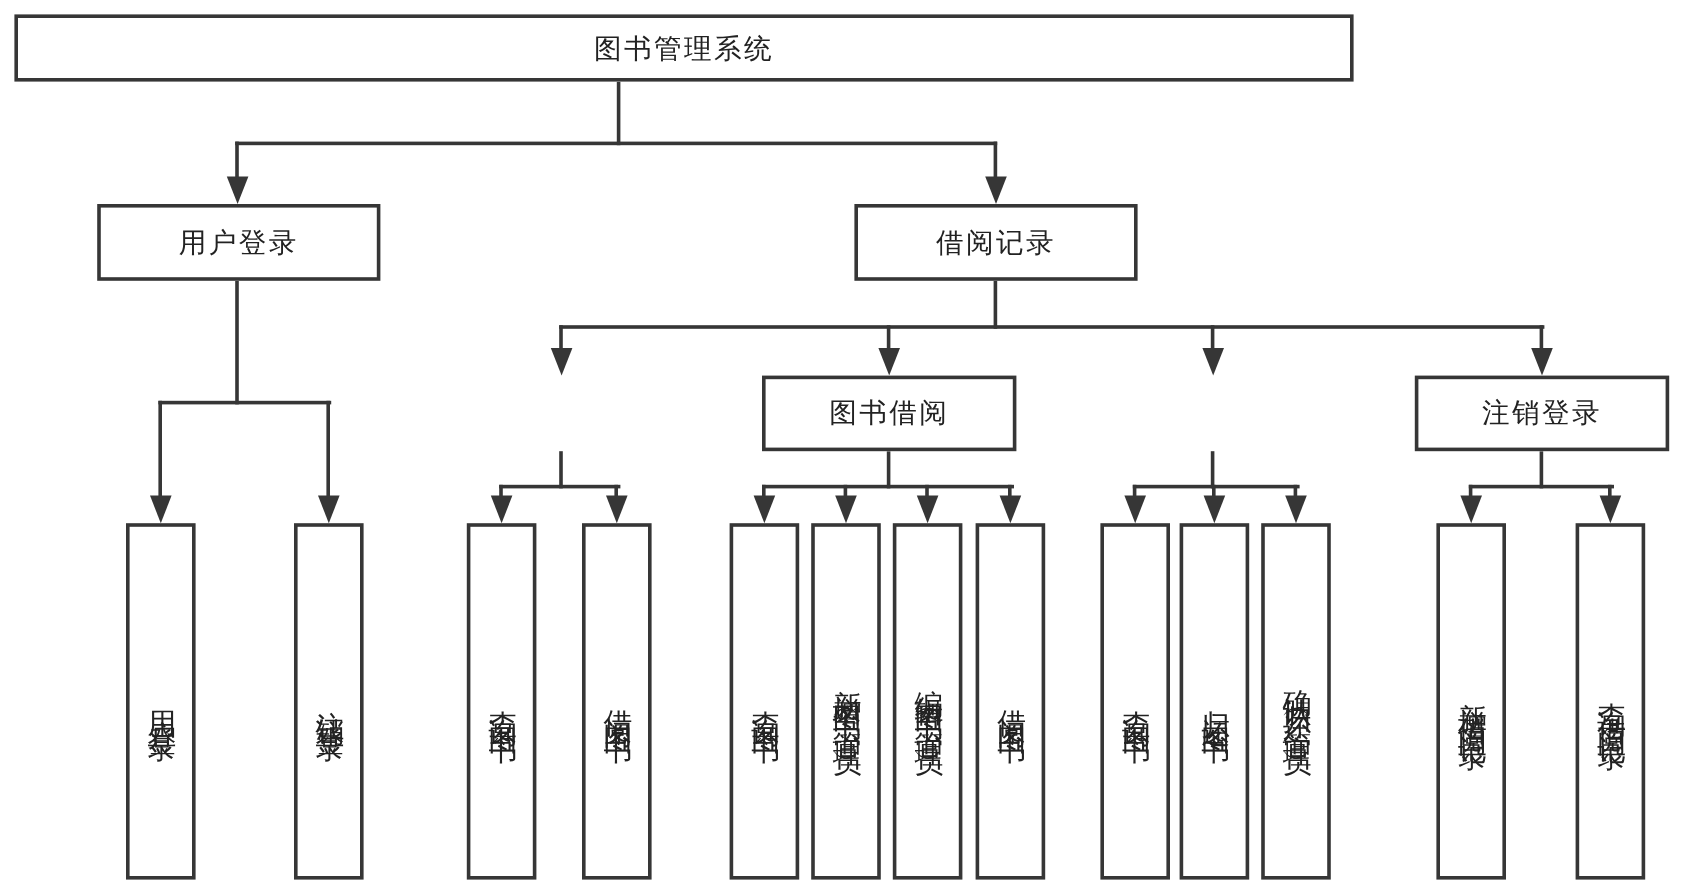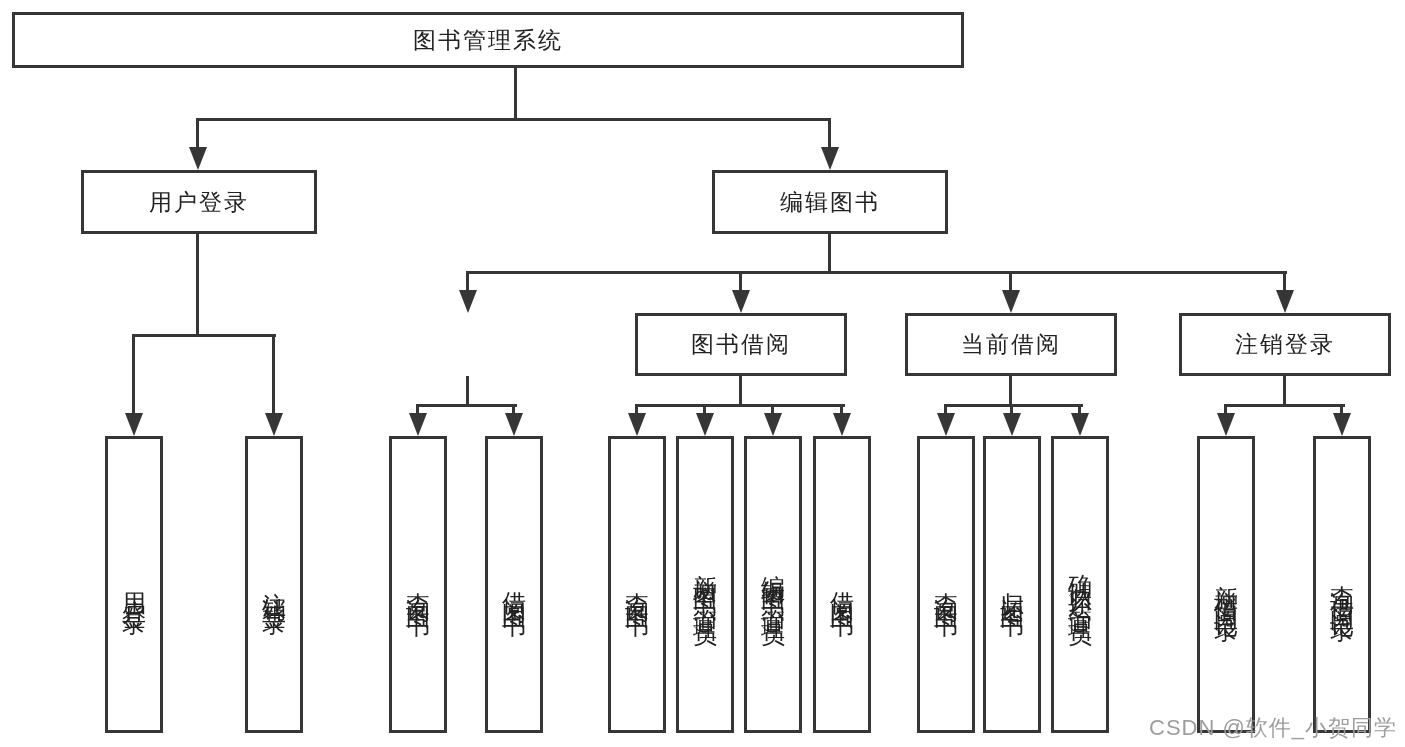--- a/index.html
+++ b/index.html
@@ -53,52 +53,51 @@
     letter-spacing: 1px;
     z-index: 6;
     white-space: nowrap;
   }
 </style>
 </head>
 <body>
 
 <div class="canvas">
 
-  <div class="box" style="left:12px;top:12px;width:952px;height:56px">图书管理系统</div>
+  <div class="box" style="left:12px;top:12px;width:1116px;height:56px">图书管理系统</div>
 
   <div class="vline" style="left:514px;top:68px;height:53px"></div>
   <div class="hline" style="left:196px;top:118px;width:635px"></div>
   <div class="vline" style="left:196px;top:118px;height:33px"></div>
   <div class="vline" style="left:828px;top:118px;height:33px"></div>
   <div class="arrow" style="left:189px;top:147px"></div>
   <div class="arrow" style="left:821px;top:147px"></div>
 
   <div class="box" style="left:81px;top:170px;width:236px;height:64px">用户登录</div>
-  <div class="box" style="left:712px;top:170px;width:236px;height:64px">编辑图书</div>
+  <div class="box" style="left:712px;top:170px;width:236px;height:64px">借阅记录</div>
 
   <div class="vline" style="left:196px;top:234px;height:103px"></div>
   <div class="hline" style="left:132px;top:334px;width:144px"></div>
   <div class="vline" style="left:132px;top:334px;height:84px"></div>
   <div class="vline" style="left:272px;top:334px;height:84px"></div>
   <div class="arrow" style="left:125px;top:413px"></div>
   <div class="arrow" style="left:265px;top:413px"></div>
 
   <div class="vline" style="left:828px;top:234px;height:40px"></div>
   <div class="hline" style="left:466px;top:271px;width:821px"></div>
   <div class="vline" style="left:466px;top:271px;height:24px"></div>
   <div class="vline" style="left:739px;top:271px;height:24px"></div>
   <div class="vline" style="left:1009px;top:271px;height:24px"></div>
   <div class="vline" style="left:1283px;top:271px;height:24px"></div>
   <div class="arrow" style="left:459px;top:290px"></div>
   <div class="arrow" style="left:732px;top:290px"></div>
   <div class="arrow" style="left:1002px;top:290px"></div>
   <div class="arrow" style="left:1276px;top:290px"></div>
 
   <div class="box" style="left:635px;top:313px;width:212px;height:63px">图书借阅</div>
-  <div class="box" style="left:905px;top:313px;width:212px;height:63px">当前借阅</div>
   <div class="box" style="left:1179px;top:313px;width:212px;height:63px">注销登录</div>
 
   <div class="vline" style="left:466px;top:376px;height:31px"></div>
   <div class="hline" style="left:416px;top:404px;width:101px"></div>
   <div class="vline" style="left:416px;top:404px;height:14px"></div>
   <div class="vline" style="left:512px;top:404px;height:14px"></div>
   <div class="arrow" style="left:409px;top:413px"></div>
   <div class="arrow" style="left:505px;top:413px"></div>
 
   <div class="vline" style="left:739px;top:376px;height:31px"></div>
@@ -139,15 +138,14 @@
   <div class="box vbox" style="left:744px;top:436px;width:58px;height:297px">编辑图书（管理员）</div>
   <div class="box vbox" style="left:813px;top:436px;width:58px;height:297px">借阅图书</div>
 
   <div class="box vbox" style="left:917px;top:436px;width:58px;height:297px">查询图书</div>
   <div class="box vbox" style="left:983px;top:436px;width:58px;height:297px">归还图书</div>
   <div class="box vbox" style="left:1051px;top:436px;width:58px;height:297px">确认归还（管理员）</div>
 
   <div class="box vbox" style="left:1197px;top:436px;width:58px;height:297px">新增借阅记录</div>
   <div class="box vbox" style="left:1313px;top:436px;width:58px;height:297px">查询借阅记录</div>
 
-  <div class="watermark">CSDN @软件_小贺同学</div>
 
 </div>
 
 </body></html>

